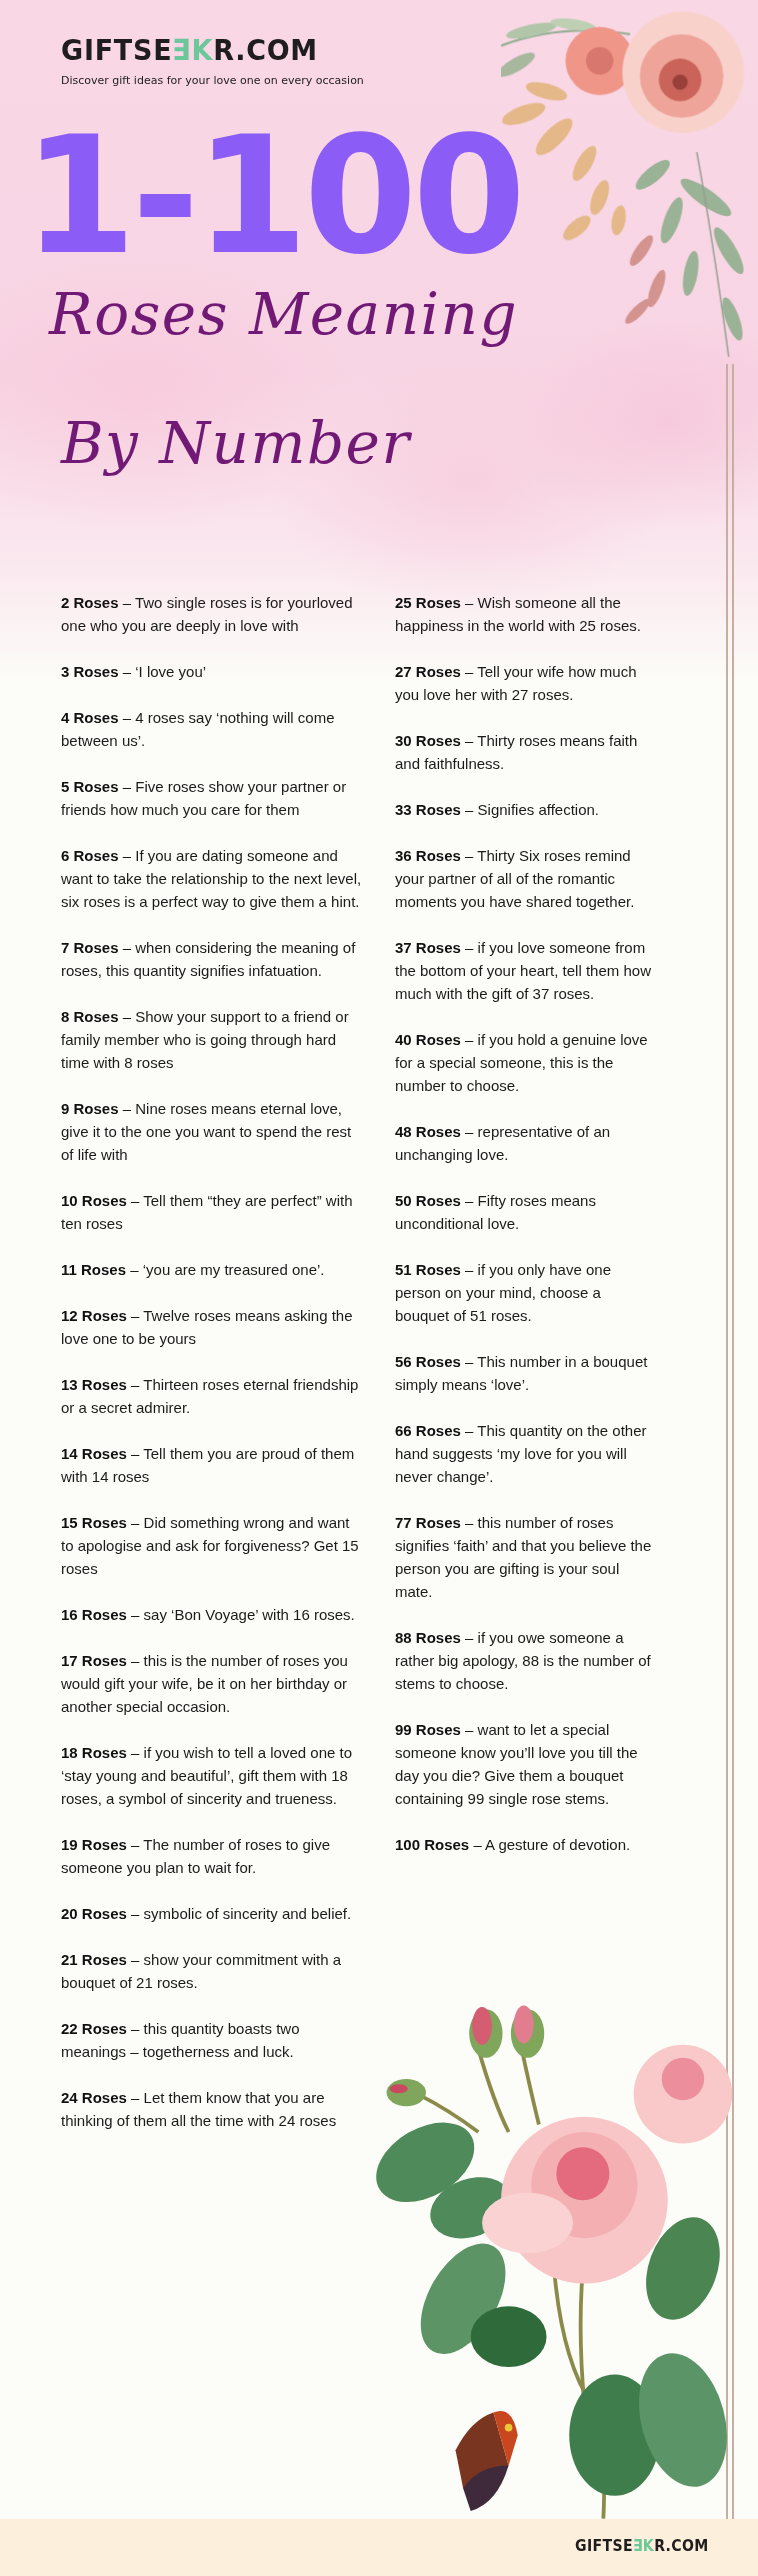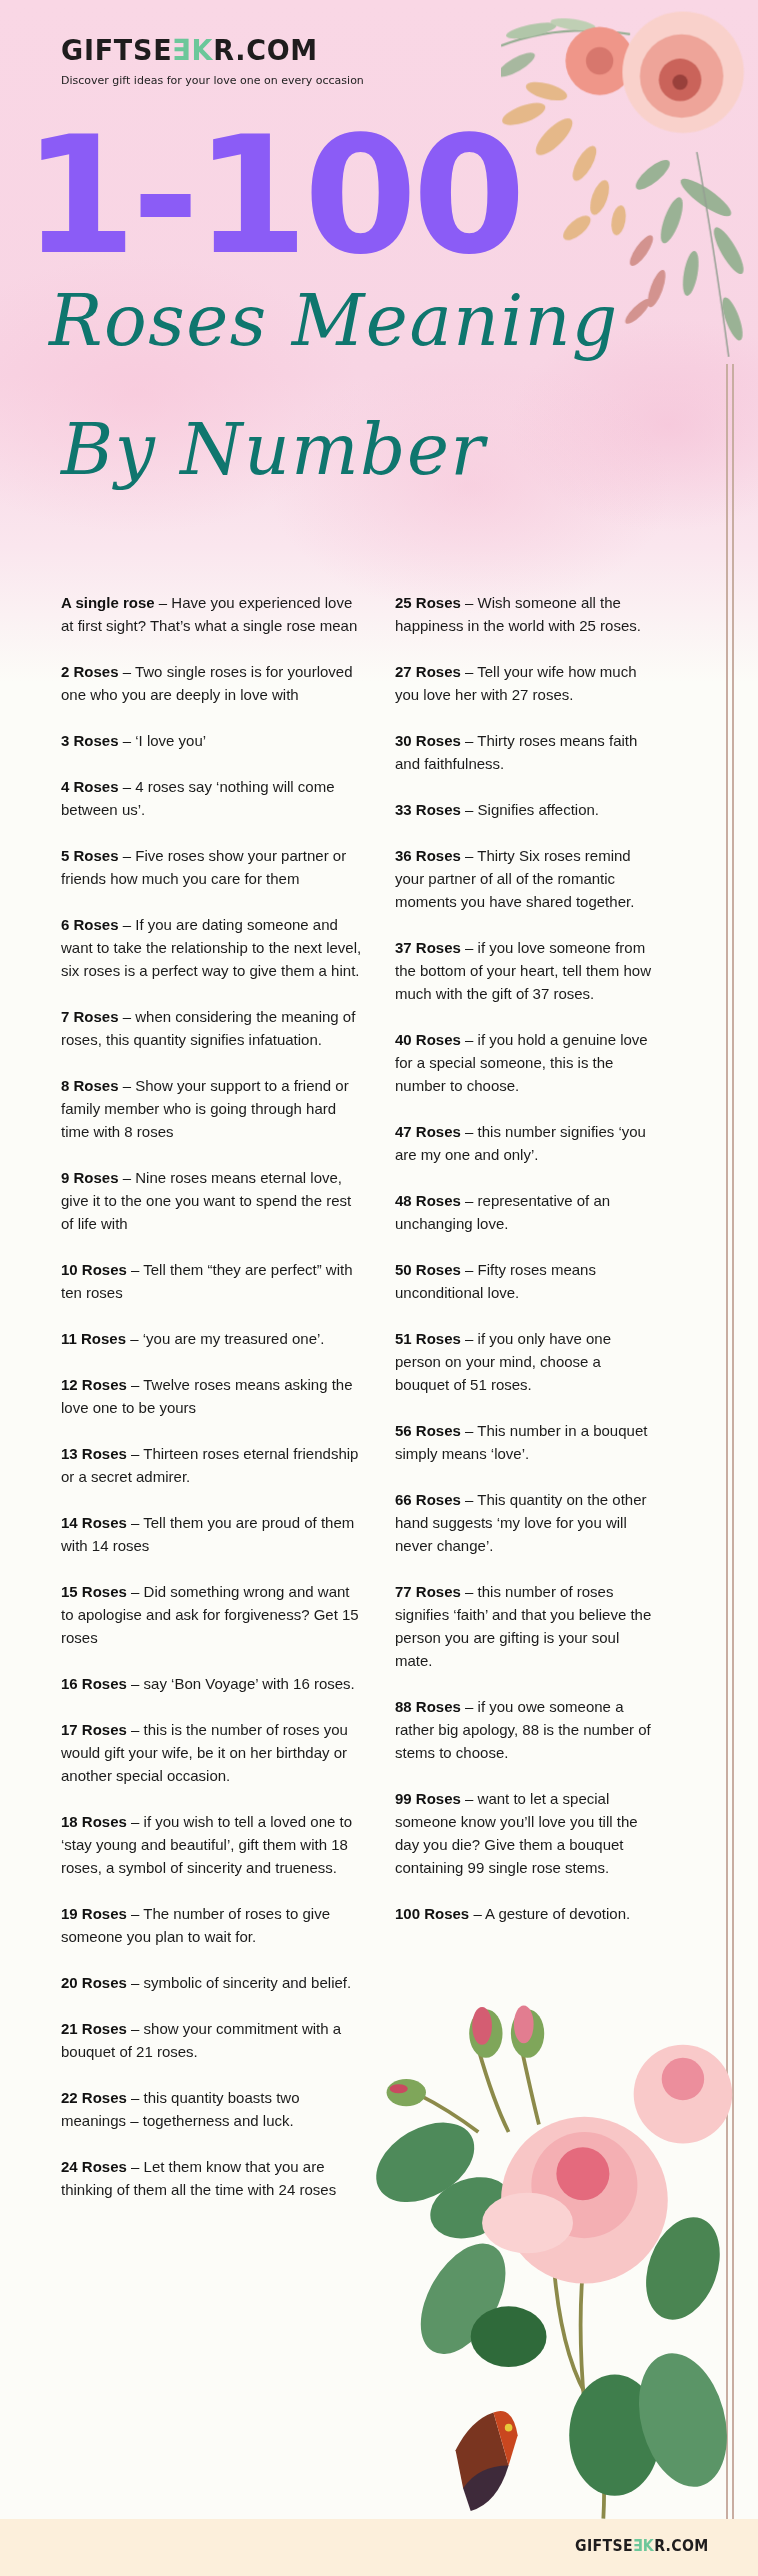--- a/index.html
+++ b/index.html
@@ -29,21 +29,21 @@
     position: absolute; left: 61px; top: 74px;
     font-family: "DejaVu Sans", sans-serif; font-size: 11px; color: #222;
   }
   .big-title {
     position: absolute; left: 23px; top: 114px;
     font-family: "DejaVu Sans", sans-serif; font-weight: bold;
     font-size: 163px; line-height: 1; letter-spacing: -4.6px; color: #8b5cf6;
   }
   .script {
     position: absolute; font-family: "DejaVu Serif", serif; font-style: italic;
-    color: #0f766e; font-size: 71px; line-height: 1; letter-spacing: 1.5px;
+    color: #701a75; font-size: 58px; line-height: 1; letter-spacing: 1.5px;
   }
   .script.l1 { left: 49px; top: 285px; }
   .script.l2 { left: 61px; top: 414px; }
 
   .floral-top { position: absolute; left: 501px; top: 0; width: 258px; height: 357px; }
 
   .vline { position: absolute; top: 364px; width: 2.3px; height: 2155px; background: #C8ADA1; }
   .vline.a { left: 726px; }
   .vline.b { left: 732px; }
 
@@ -115,21 +115,20 @@
 </svg>
 
 <div class="big-title">1-100</div>
 <div class="script l1">Roses Meaning</div>
 <div class="script l2">By Number</div>
 
 <div class="vline a"></div>
 <div class="vline b"></div>
 
 <div class="col left">
-  <p class="entry"><span class="num">A single rose</span><span> –  Have you experienced love at first sight? That’s what a single rose mean</span></p>
   <p class="entry"><span class="num">2 Roses</span><span> – Two single roses is for yourloved one who you are deeply in love with</span></p>
   <p class="entry"><span class="num">3 Roses</span><span> – ‘I love you’</span></p>
   <p class="entry"><span class="num">4 Roses</span><span> – 4 roses say ‘nothing will come between us’.</span></p>
   <p class="entry"><span class="num">5 Roses</span><span> – Five roses show your partner or friends how much you care for them</span></p>
   <p class="entry"><span class="num">6 Roses</span><span> – If you are dating someone and want to take the relationship to the next level, six roses is a perfect way to give them a hint.</span></p>
   <p class="entry"><span class="num">7 Roses</span><span> – when considering the meaning of roses, this quantity signifies infatuation.</span></p>
   <p class="entry"><span class="num">8 Roses</span><span> – Show your support to a friend or family member who is going through hard time with 8 roses</span></p>
   <p class="entry"><span class="num">9 Roses</span><span> – Nine roses means eternal love, give it to the one you want to spend the rest of life with</span></p>
   <p class="entry"><span class="num">10 Roses</span><span> – Tell them “they are perfect” with ten roses</span></p>
   <p class="entry"><span class="num">11 Roses</span><span> – ‘you are my treasured one’.</span></p>
@@ -148,21 +147,20 @@
 </div>
 
 <div class="col right">
   <p class="entry"><span class="num">25 Roses</span><span> – Wish someone all the happiness in the world with 25 roses.</span></p>
   <p class="entry"><span class="num">27 Roses</span><span> – Tell your wife how much you love her with 27 roses.</span></p>
   <p class="entry"><span class="num">30 Roses</span><span> – Thirty roses means faith and faithfulness.</span></p>
   <p class="entry"><span class="num">33 Roses</span><span> – Signifies affection.</span></p>
   <p class="entry"><span class="num">36 Roses</span><span> – Thirty Six roses remind your partner of all of the romantic moments you have shared together.</span></p>
   <p class="entry"><span class="num">37 Roses</span><span> – if you love someone from the bottom of your heart, tell them how much with the gift of 37 roses.</span></p>
   <p class="entry"><span class="num">40 Roses</span><span> – if you hold a genuine love for a special someone, this is the number to choose.</span></p>
-  <p class="entry"><span class="num">47 Roses</span><span> – this number signifies ‘you are my one and only’.</span></p>
   <p class="entry"><span class="num">48 Roses</span><span> – representative of an unchanging love.</span></p>
   <p class="entry"><span class="num">50 Roses</span><span> – Fifty roses means unconditional love.</span></p>
   <p class="entry"><span class="num">51 Roses</span><span> – if you only have one person on your mind, choose a bouquet of 51 roses.</span></p>
   <p class="entry"><span class="num">56 Roses</span><span> – This number in a bouquet simply means ‘love’.</span></p>
   <p class="entry"><span class="num">66 Roses</span><span> – This quantity on the other hand suggests ‘my love for you will never change’.</span></p>
   <p class="entry"><span class="num">77 Roses</span><span> – this number of roses signifies ‘faith’ and that you believe the person you are gifting is your soul mate.</span></p>
   <p class="entry"><span class="num">88 Roses</span><span> – if you owe someone a rather big apology, 88 is the number of stems to choose.</span></p>
   <p class="entry"><span class="num">99 Roses</span><span> – want to let a special someone know you’ll love you till the day you die? Give them a bouquet containing 99 single rose stems.</span></p>
   <p class="entry"><span class="num">100 Roses</span><span> – A gesture of devotion.</span></p>
 </div>

